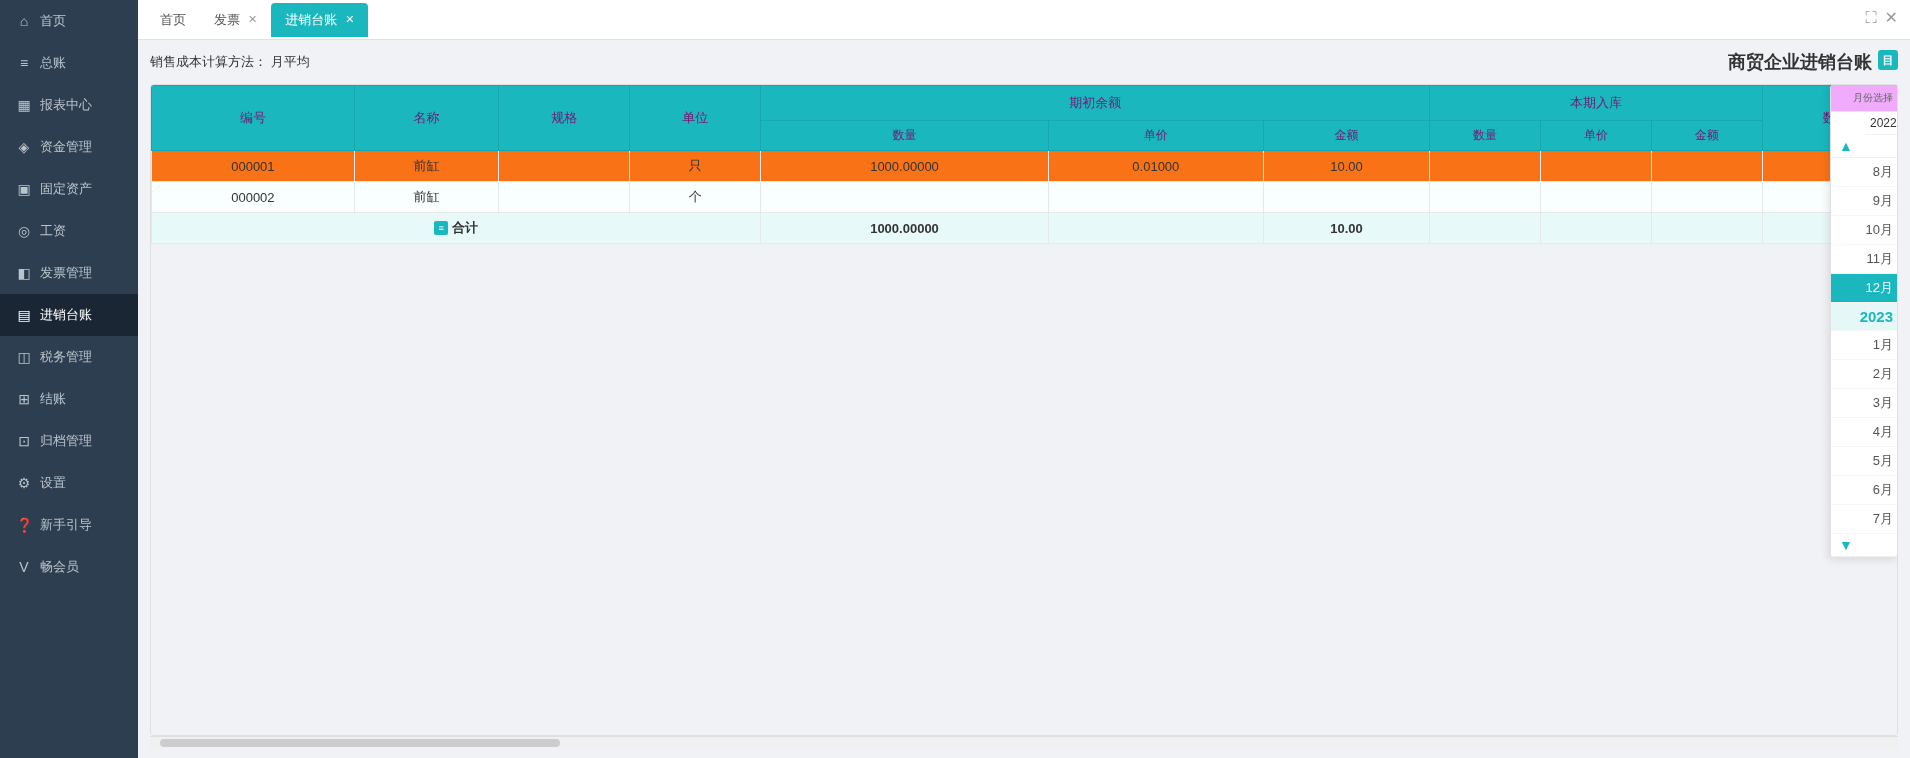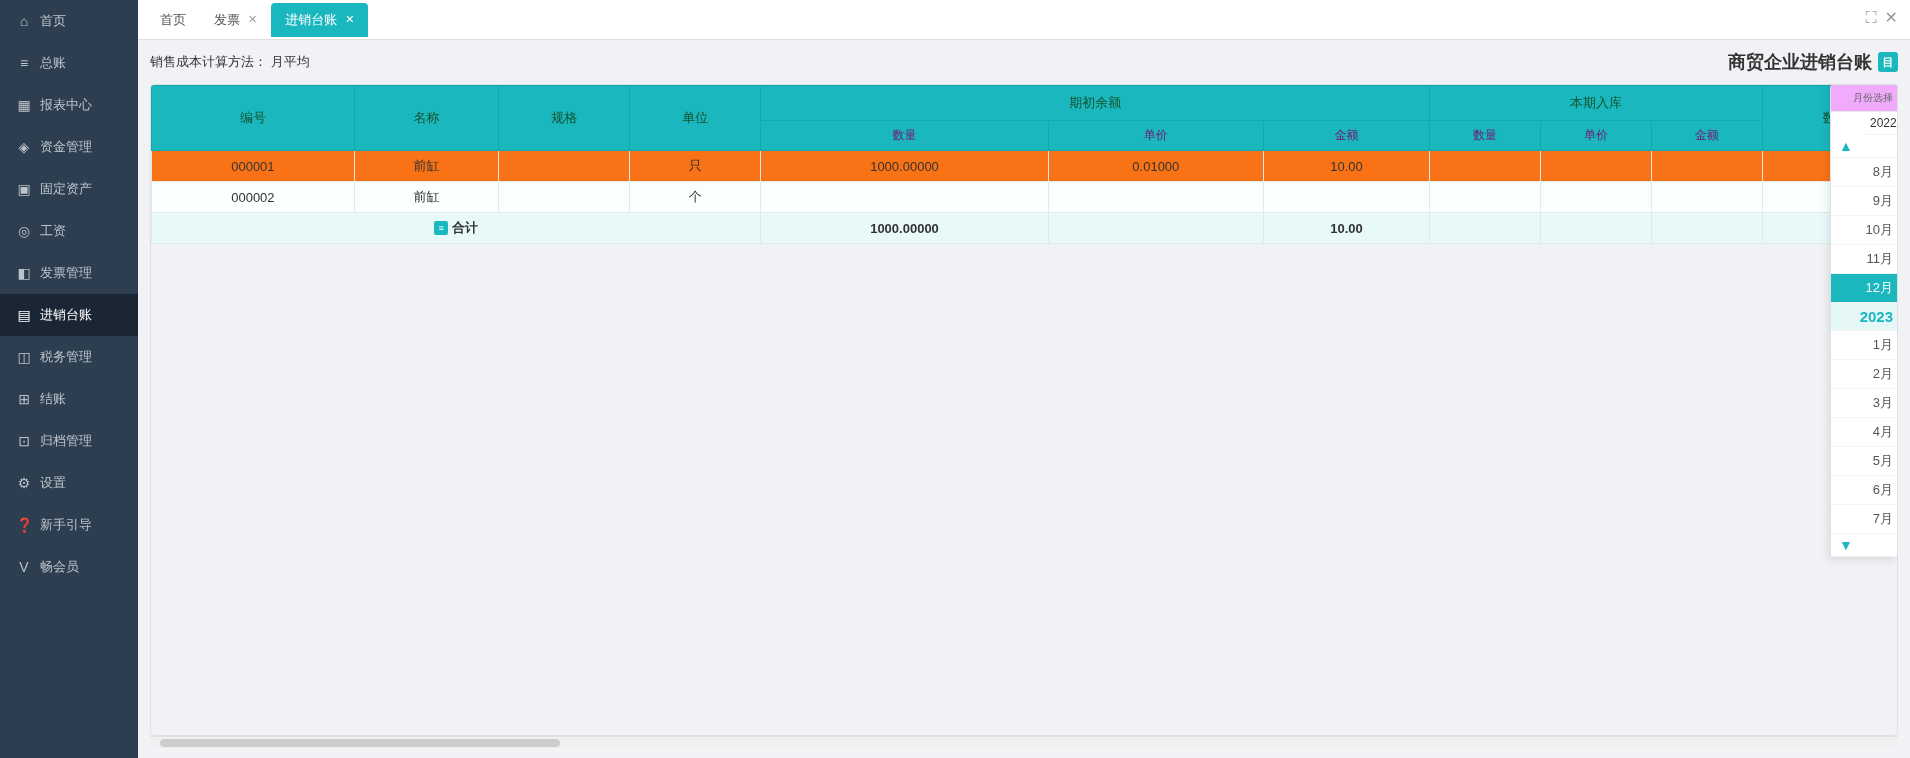--- a/index.html
+++ b/index.html
@@ -86,21 +86,20 @@
       margin-bottom: 10px;
     }
     .cost-method { font-size: 13px; color: #555; }
     .cost-method span { color: #333; font-weight: normal; text-align: center; }
 
     .page-title {
       font-size: 18px;
       font-weight: bold;
       color: #333;
       display: flex;
-      align-items: center;
       gap: 6px;
     }
     .page-title-icon {
       width: 20px; height: 20px;
       background: #1ab7bf;
       border-radius: 3px;
       display: inline-flex;
       align-items: center;
       justify-content: center;
       color: #fff;
@@ -136,21 +135,21 @@
       border: 1px solid #e0e0e0;
       border-radius: 4px;
     }
     table {
       border-collapse: collapse;
       width: 100%;
       min-width: 1300px;
     }
     thead tr.group-header th {
       background: #1ab7bf;
-      color: #14532d;
+      color: #701a75;
       text-align: center;
       padding: 8px 6px;
       border: 1px solid #16a8af;
       font-weight: normal;
       font-size: 13px;
     }
     thead tr.sub-header th {
       background: #1ab7bf;
       color: #701a75;
       text-align: center;

